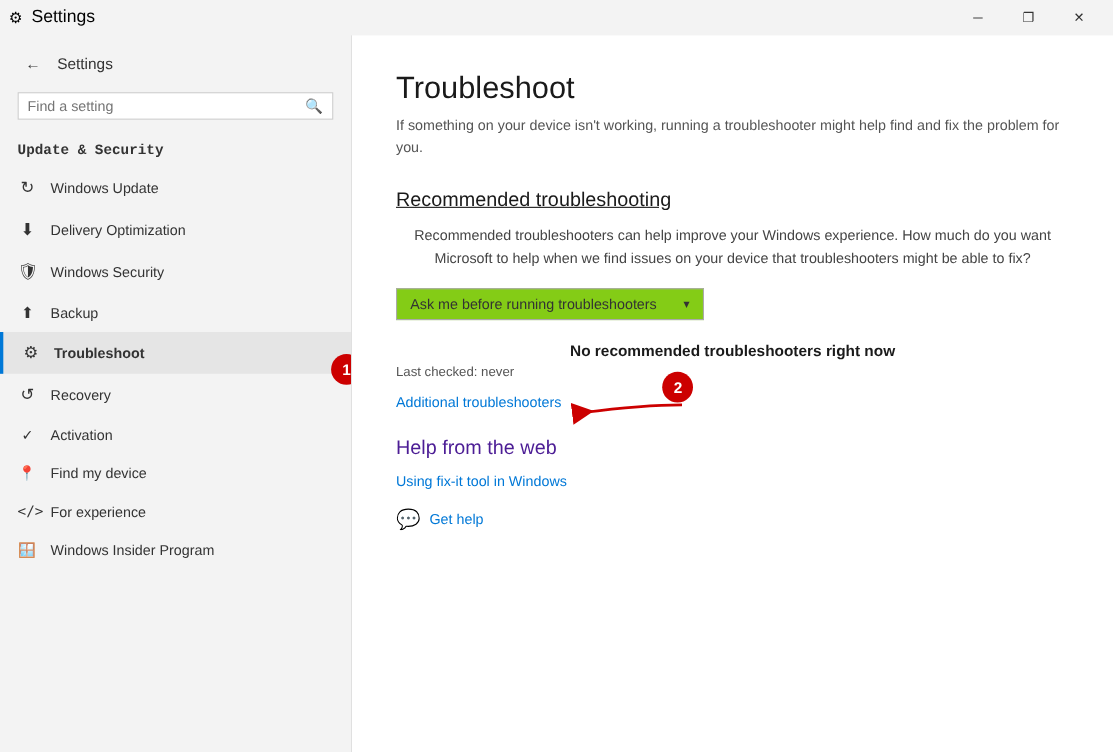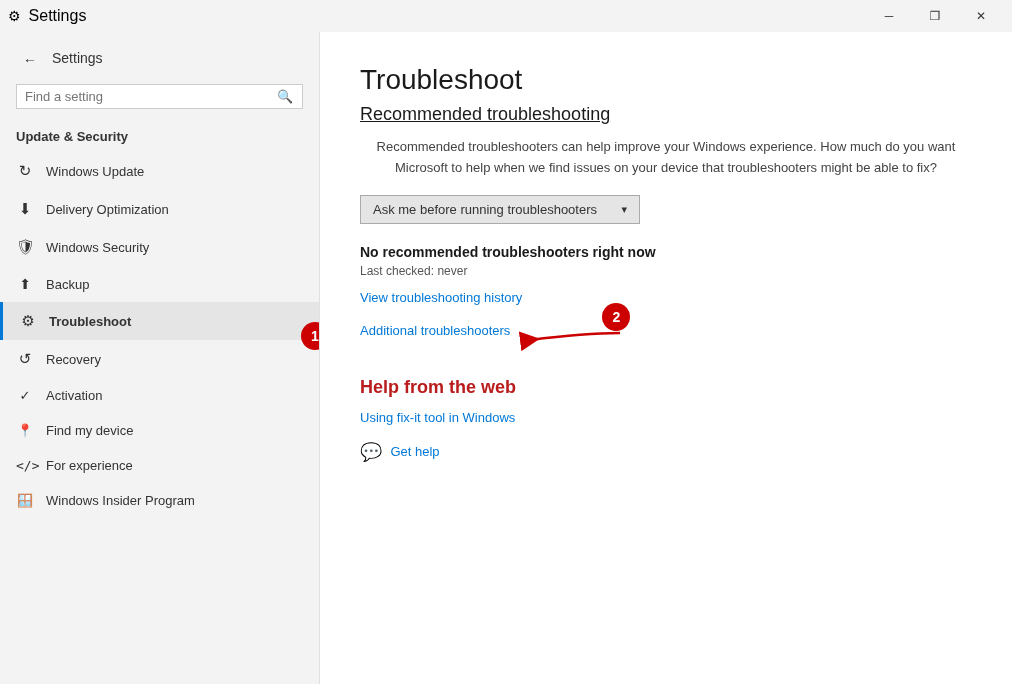--- a/index.html
+++ b/index.html
@@ -65,21 +65,21 @@
     .search-box input {
       border: none; outline: none;
       font-size: 13px; flex: 1;
       background: transparent;
       color: #555;
     }
     .search-icon-btn { color: #555; font-size: 13px; cursor: pointer; }
 
     .sidebar-section-title {
       padding: 8px 16px 8px 16px;
-      font-size: 13px; font-weight: 700; color: #333;
+      font-size: 13px; font-weight: 700; color: #333; font-family: Liberation Mono, monospace;
     }
 
     .sidebar-item {
       display: flex; align-items: center;
       padding: 10px 16px;
       cursor: pointer;
       font-size: 13px;
       color: #333;
       gap: 12px;
       position: relative;
@@ -103,39 +103,39 @@
 
     .section-title { font-size: 18px; font-weight: 400; color: #1a1a1a; margin-bottom: 12px; text-decoration: underline; }
     .section-desc { font-size: 13px; color: #444; line-height: 1.6; margin-bottom: 16px; text-align: center; }
 
     .dropdown-btn {
       display: flex; align-items: center; justify-content: space-between;
       border: 1px solid #aaa;
       padding: 6px 12px;
       min-width: 280px;
       font-size: 13px;
-      background: #e5e5e5;
+      background: #84cc16;
       cursor: pointer;
       color: #333;
       margin-bottom: 20px;
     }
     .dropdown-arrow { font-size: 11px; margin-left: 16px; }
 
-    .status-text { font-size: 14px; font-weight: 600; color: #1a1a1a; margin-bottom: 4px; }
+    .status-text { font-size: 14px; font-weight: 600; color: #1a1a1a; margin-bottom: 4px; text-align: center; }
     .last-checked { font-size: 12px; color: #555; margin-bottom: 12px; }
 
     .link-text {
       font-size: 13px; color: #0078d7;
       cursor: pointer;
       text-decoration: none;
       display: block;
       margin-bottom: 16px;
     }
 
-    .help-section-title { font-size: 18px; font-weight: 700; color: #b91c1c; margin-bottom: 12px; margin-top: 23px; }
+    .help-section-title { font-size: 18px; font-weight: 400; color: #4c1d95; margin-bottom: 12px; margin-top: 8px; }
     .get-help-row { display: flex; align-items: center; gap: 8px; margin-top: 4px; }
     .get-help-icon { font-size: 18px; color: #555; }
 
     
     .badge {
       width: 28px; height: 28px;
       border-radius: 50%;
       background: #cc0000;
       color: #fff;
       font-size: 14px; font-weight: 700;
@@ -235,33 +235,33 @@
     </div>
 
     <div class="sidebar-item">
       <span class="sidebar-icon" style="font-size:13px;">🪟</span>
       <span class="item-label">Windows Insider Program</span>
     </div>
   </div>
 
   <div class="main-content" style="position:relative;">
     <h1 class="page-title">Troubleshoot</h1>
+    <p class="page-subtitle">If something on your device isn't working, running a troubleshooter might help find and fix the problem for you.</p>
 
     <h2 class="section-title">Recommended troubleshooting</h2>
     <p class="section-desc">Recommended troubleshooters can help improve your Windows experience. How much do you want Microsoft to help when we find issues on your device that troubleshooters might be able to fix?</p>
 
     <button class="dropdown-btn">
       <span>Ask me before running troubleshooters</span>
       <span class="dropdown-arrow">▾</span>
     </button>
 
     <p class="status-text">No recommended troubleshooters right now</p>
     <p class="last-checked">Last checked: never</p>
 
-    <a class="link-text" href="#">View troubleshooting history</a>
 
     
     <div style="position:relative; display:inline-block;">
       <a class="link-text" href="#">Additional troubleshooters</a>
       
       <div class="badge" style="position:absolute; right:-120px; top:-20px; z-index:10;">2</div>
       
       <svg style="position:absolute; right:-115px; top:2px; width:100px; height:30px; overflow:visible; pointer-events:none;" viewBox="0 0 100 30">
         <defs>
           <marker id="arrowhead2" markerWidth="8" markerHeight="8" refX="4" refY="4" orient="auto">

